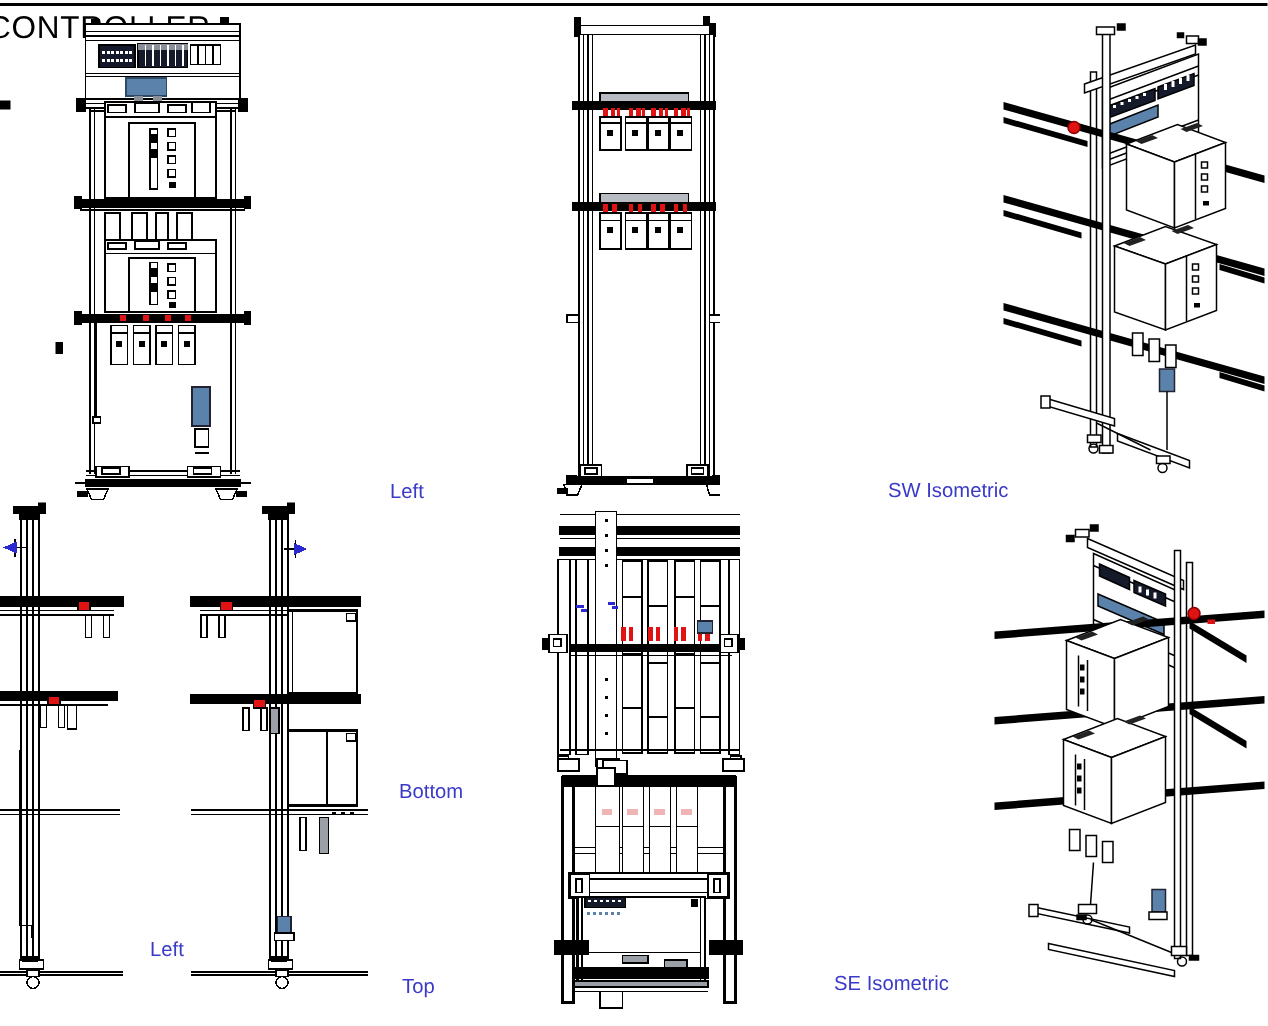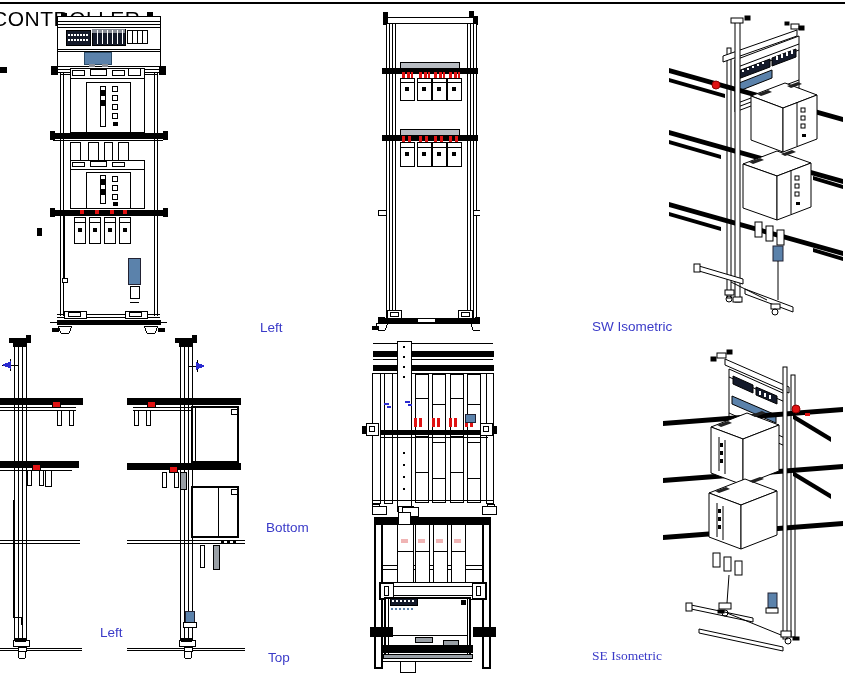--- a/index.html
+++ b/index.html
@@ -595,15 +595,15 @@
           <rect x="138" y="292" width="6" height="3" fill="#000"></rect>
       </g>
     </g>
   </svg>
 
   <span class="abs vlabel" style="left:260px;top:320px;">Left</span>
   <span class="abs vlabel" style="left:592px;top:319px;">SW Isometric</span>
   <span class="abs vlabel" style="left:100px;top:625px;">Left</span>
   <span class="abs vlabel" style="left:266px;top:497px;margin-top:23px;">Bottom</span>
   <span class="abs vlabel" style="left:268px;top:650px;text-align:center;">Top</span>
-  <span class="abs vlabel" style="left:592px;top:648px;font-family:Liberation Serif, serif;">SE Isometric</span>
+  <span class="abs vlabel" style="left:556px;top:648px;">SE Isometric</span>
 
 </div>
 
 </body></html>

